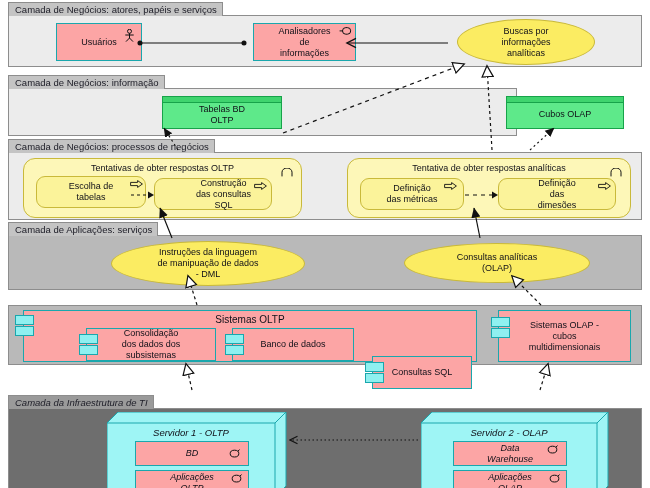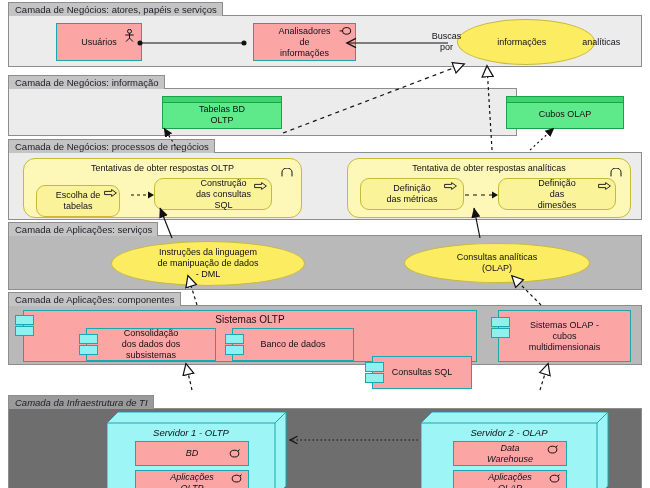--- a/index.html
+++ b/index.html
@@ -120,21 +120,21 @@
       <span class="lbl">de</span>
       <span class="lbl">informações</span>
       <span class="icn role-icn" style="right:3px;top:3px;">
         <svg viewBox="0 0 13 8" width="13" height="8">
           <rect x="3.5" y="0.6" width="8.2" height="6.6" rx="3.3" fill="none" stroke="#111" stroke-width="1"></rect>
           <line x1="0.6" y1="3.9" x2="4" y2="3.9" stroke="#111" stroke-width="1"></line>
         </svg>
       </span>
     </div>
 
-    <div class="node oval" style="left:448px;top:3px;width:138px;height:46px;gap:36px;">
+    <div class="node oval" style="left:448px;top:3px;width:138px;height:46px;flex-direction:column;">
       <span class="lbl">Buscas por</span>
       <span class="lbl">informações</span>
       <span class="lbl">analíticas</span>
     </div>
   </div>
 
   <div class="layer l-light" style="left:8px;top:88px;width:509px;height:48px;">
     <div class="layer-tab">Camada de Negócios: informação</div>
 
     <div class="node green" style="left:153px;top:7px;width:120px;height:33px;flex-direction:column;">
@@ -153,21 +153,21 @@
     <div class="layer-tab">Camada de Negócios: processos de negócios</div>
 
     <div class="grouping" style="position:absolute;left:14px;top:5px;width:277px;height:58px;">
       <div class="ntitle">Tentativas de obter respostas OLTP</div>
       <span class="icn proc-icn" style="right:8px;top:4px;">
         <svg viewBox="0 0 12 9" width="12" height="9">
           <path d="M1,8.4 L1,4.2 A5,4.2 0 0 1 11,4.2 L11,8.4" fill="none" stroke="#111" stroke-width="1"></path>
         </svg>
       </span>
 
-      <div class="node yellowround" style="left:12px;top:26px;width:84px;height:32px;flex-direction:column;">
+      <div class="node yellowround" style="left:12px;top:17px;width:110px;height:32px;flex-direction:column;">
         <span class="lbl">Escolha de</span>
         <span class="lbl">tabelas</span>
         <span class="icn arrow-icn" style="right:2px;top:3px;">
           <svg viewBox="0 0 13 8" width="13" height="8">
             <path d="M0.6,2.4 L7.6,2.4 L7.6,0.6 L12.4,4 L7.6,7.4 L7.6,5.6 L0.6,5.6 z" fill="none" stroke="#111" stroke-width="0.9"></path>
           </svg>
         </span>
       </div>
 
       <div class="node yellowround" style="left:130px;top:19px;width:118px;height:32px;flex-direction:column;padding-left:23px;">
@@ -232,21 +232,20 @@
       <span class="lbl">- DML</span>
     </div>
 
     <div class="node oval" style="left:395px;top:7px;width:186px;height:40px;flex-direction:column;">
       <span class="lbl">Consultas analíticas</span>
       <span class="lbl">(OLAP)</span>
     </div>
   </div>
 
   <div class="layer l-mid" style="left:8px;top:305px;width:634px;height:60px;">
-    <div class="layer-tab">Camada de Aplicações: componentes</div>
 
     <div class="node cyan" style="left:14px;top:4px;width:454px;height:52px;align-items:flex-start;">
       <div class="ntitle" style="top:3px;font-size:10px;">Sistemas OLTP</div>
       <span class="comp-tabs" style="left:-9px;top:4px;width:18px;height:20px;">
         <i class="a"></i>
           <i class="b"></i>
       </span>
 
       <div class="node cyan" style="left:62px;top:17px;width:130px;height:33px;flex-direction:column;">
         <span class="comp-tabs" style="left:-8px;top:5px;width:18px;height:20px;">

